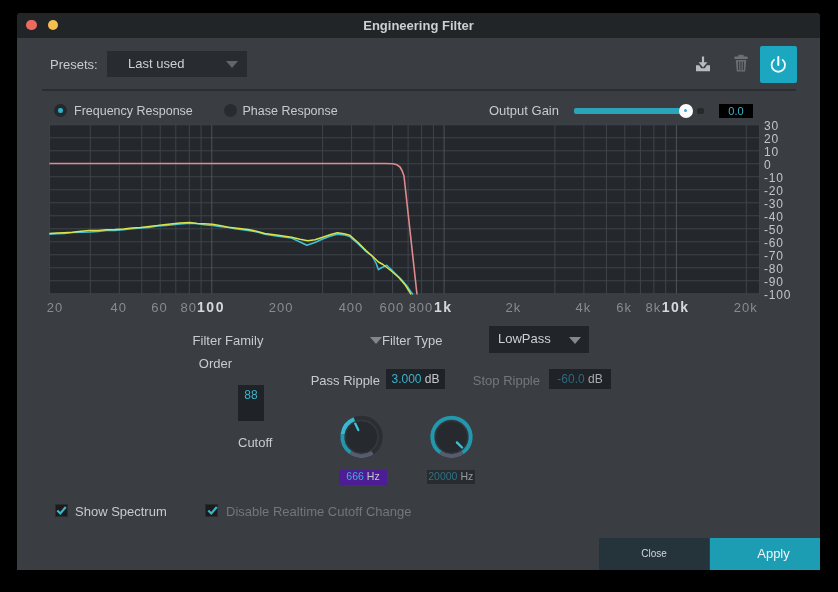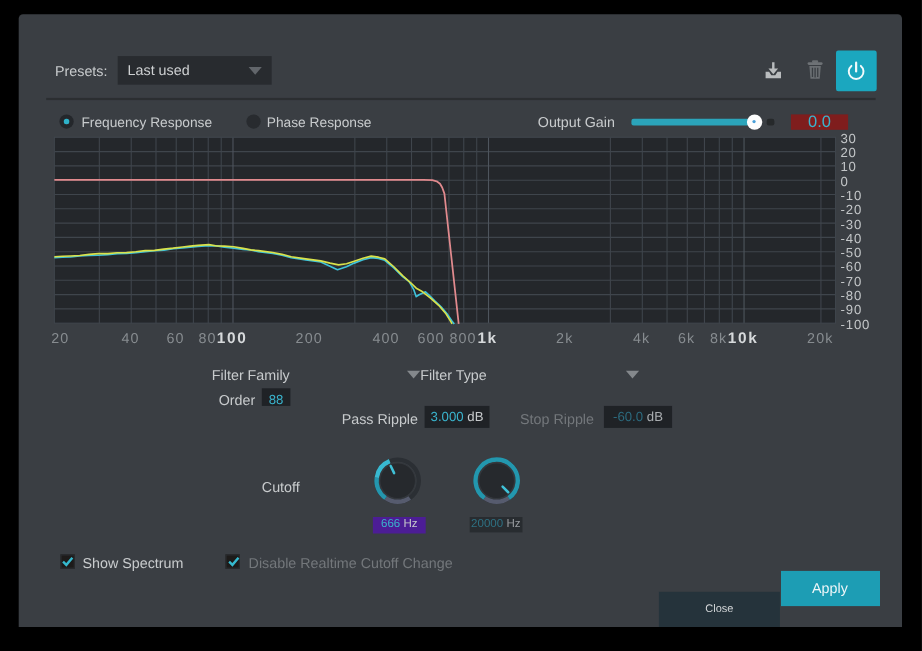--- a/index.html
+++ b/index.html
@@ -1,24 +1,29 @@
 <!DOCTYPE html>
 <html><head><meta charset="utf-8"><style>
 *{margin:0;padding:0;box-sizing:border-box}
 body{width:838px;height:592px;background:#000;font-family:"Liberation Sans",sans-serif;position:relative;overflow:hidden}
 #win{position:absolute;left:17px;top:13px;width:803px;height:557px;background:#3a3e43;border-radius:4px 4px 0 0;overflow:hidden}
 .lbl{position:absolute;font-size:13px;color:#c8cbcd;white-space:nowrap}
 .dim{color:#73777b}
-.ddl{position:absolute;background:#212428;color:#ced0d2;font-size:13px;line-height:26px;padding-left:9px}
+.ddl{position:absolute;background:#212428;color:#ced0d2;font-size:13px;line-height:26px;padding-left:21px}
 .vbox{position:absolute;background:#1f2226;font-size:12px;text-align:center;color:#c6c9cb;white-space:nowrap}
 .teal{color:#3ab3cc}
 .arrow{position:absolute;width:0;height:0;border-left:6.5px solid transparent;border-right:6.5px solid transparent;border-top:7px solid #62666b}
 .cb{position:absolute;width:13px;height:13px;background:#1d1b1a;border:1px solid #2a2d30}
 </style></head><body>
 <div id="win">
+ <div style="position:absolute;left:0;top:0;width:803px;height:25px;background:#222528">
+  <div style="position:absolute;left:9.4px;top:7.1px;width:10.4px;height:10.4px;border-radius:50%;background:#ee6a5f"></div>
+  <div style="position:absolute;left:31px;top:7.1px;width:10.4px;height:10.4px;border-radius:50%;background:#f6be4f"></div>
+  <div style="position:absolute;left:0;top:5px;width:803px;text-align:center;font-size:13px;font-weight:bold;color:#cdd0d2">Engineering Filter</div>
+ </div>
 
  <div class="lbl" style="left:33px;top:44px">Presets:</div>
  <div class="ddl" style="left:90px;top:38px;width:140px;height:26px;background:#282b2f">Last used</div>
  <div class="arrow" style="left:209px;top:48px"></div>
 
  <svg style="position:absolute;left:678px;top:42px;width:16px;height:17px" viewBox="0 0 16 17">
   <path d="M8 1.5V8" stroke="#b9bcbe" stroke-width="2.2" fill="none"></path>
   <path d="M3.6 7.2 H12.4 L8 12.4 Z" fill="#b9bcbe"></path>
   <path d="M1 10.2 V16.2 H15 V10.2 H11.8 L9.8 13.3 H6.2 L4.2 10.2 Z" fill="#b9bcbe"></path>
  </svg>
@@ -41,21 +46,21 @@
  <div style="position:absolute;left:41.2px;top:95.4px;width:4.6px;height:4.6px;border-radius:50%;background:#2eb2c9"></div>
  <div class="lbl" style="left:57px;top:90.8px;font-size:12.5px">Frequency Response</div>
  <div style="position:absolute;left:206.5px;top:91.3px;width:13px;height:13px;border-radius:50%;background:#282b2f"></div>
  <div class="lbl" style="left:225.5px;top:90.8px;font-size:12.5px">Phase Response</div>
 
  <div class="lbl" style="left:462px;top:90.3px;width:80px;text-align:right">Output Gain</div>
  <div style="position:absolute;left:557px;top:95px;width:107px;height:5.5px;background:#2ba4ba;border-radius:2px"></div>
  <div style="position:absolute;left:679.6px;top:95px;width:7.5px;height:5.5px;background:#26292b;border-radius:2px"></div>
  <div style="position:absolute;left:661.5px;top:90.5px;width:14px;height:14px;border-radius:50%;background:#fdfdfd"></div>
  <div style="position:absolute;left:667px;top:96px;width:3px;height:3px;border-radius:50%;background:#4a9fd8"></div>
- <div class="vbox" style="left:702px;top:90.8px;width:52px;height:14px;background:#7f1d1d;line-height:14px;font-size:15px"><span class="teal">0.0</span></div>
+ <div class="vbox" style="left:702px;top:90.8px;width:34px;height:14px;background:#000000;line-height:14px;font-size:11px"><span class="teal">0.0</span></div>
 
  <svg style="position:absolute;left:0;top:0;width:803px;height:310px;pointer-events:none" viewBox="0 0 803 310" font-family="Liberation Sans, sans-serif">
 <rect x="32.4" y="111.8" width="710.2" height="169.0" fill="#24272b"></rect>
 <path d="M73.3 111.8V280.8 M102.3 111.8V280.8 M124.8 111.8V280.8 M143.2 111.8V280.8 M158.8 111.8V280.8 M172.3 111.8V280.8 M184.1 111.8V280.8 M305.6 111.8V280.8 M334.6 111.8V280.8 M357.1 111.8V280.8 M375.5 111.8V280.8 M391.1 111.8V280.8 M404.6 111.8V280.8 M416.4 111.8V280.8 M537.9 111.8V280.8 M566.9 111.8V280.8 M589.4 111.8V280.8 M607.8 111.8V280.8 M623.4 111.8V280.8 M636.9 111.8V280.8 M648.7 111.8V280.8 M729.3 111.8V280.8" stroke="#3f454c" stroke-width="1" fill="none"></path>
 <path d="M32.4 124.8H742.6 M32.4 137.8H742.6 M32.4 150.8H742.6 M32.4 163.8H742.6 M32.4 176.8H742.6 M32.4 189.8H742.6 M32.4 202.8H742.6 M32.4 215.8H742.6 M32.4 228.8H742.6 M32.4 241.8H742.6 M32.4 254.8H742.6 M32.4 267.8H742.6" stroke="#3f454c" stroke-width="1" fill="none"></path>
 <path d="M194.8 111.8V280.8 M427.1 111.8V280.8 M659.4 111.8V280.8" stroke="#4e555d" stroke-width="1" fill="none"></path>
 <rect x="32.4" y="111.8" width="710.2" height="169.0" fill="none" stroke="#3f454c" stroke-width="1"></rect>
 <polyline points="32.4,221.3 39.7,220.8 47.0,220.6 55.5,219.6 64.0,219.2 72.5,219.0 81.0,218.5 89.5,217.6 98.0,217.5 106.5,216.7 115.0,215.8 123.5,215.0 132.0,214.4 140.5,213.0 149.0,212.4 156.0,211.7 163.0,211.0 173.0,210.3 180.0,210.5 187.0,211.7 195.5,212.6 204.0,213.7 211.0,214.3 218.0,215.8 231.0,217.4 239.4,218.9 247.8,221.3 261.0,223.2 274.6,225.1 283.0,229.0 289.8,232.2 298.0,229.5 305.0,226.2 313.0,223.2 320.4,221.2 327.0,221.9 332.8,223.6 341.0,230.6 349.0,238.5 355.0,243.0 359.0,250.0 361.4,256.7 364.0,255.0 369.8,252.3 373.0,255.2 378.0,260.3 384.0,266.0 390.0,273.0 394.0,279.0 396.0,281.5" fill="none" stroke="#3ec2d9" stroke-width="1.5" stroke-linejoin="round"></polyline>
 <polyline points="32.4,220.4 39.7,220.0 47.0,219.7 55.5,219.3 64.0,218.3 72.5,217.6 81.0,217.6 89.5,216.8 98.0,216.6 106.5,215.9 115.0,214.9 123.5,214.6 132.0,213.5 140.5,212.6 149.0,211.5 156.0,210.7 163.0,210.1 173.0,209.4 180.0,210.6 187.0,210.8 195.5,211.3 204.0,212.8 211.0,214.2 218.0,214.9 231.0,216.5 239.4,218.2 247.8,220.4 261.0,222.3 274.6,224.2 283.0,226.2 290.8,227.8 298.0,226.8 305.0,224.5 313.0,221.8 320.4,219.8 327.0,220.8 332.8,222.3 341.0,229.5 349.0,237.6 356.6,244.3 361.4,249.0 366.0,251.5 374.4,258.0 382.0,264.8 388.0,271.7 392.0,278.0 394.0,281.5" fill="none" stroke="#d9e24b" stroke-width="1.5" stroke-linejoin="round"></polyline>
 <polyline points="32.4,150.5 368.0,150.5 376.0,150.8 380.0,151.8 383.0,154.0 385.0,157.5 387.0,163.0 400.0,281.5" fill="none" stroke="#e18a8e" stroke-width="1.6" stroke-linejoin="round"></polyline>
@@ -93,24 +98,25 @@
         <text x="747" y="246.8">-70</text>
         <text x="747" y="259.8">-80</text>
         <text x="747" y="272.8">-90</text>
         <text x="747" y="285.8">-100</text>
       </g>
 </svg>
 
  <div class="lbl" style="left:161px;top:320px;width:100px;text-align:center">Filter Family</div>
  <div class="arrow" style="left:352.5px;top:324px;border-top-color:#84888c"></div>
  <div class="lbl" style="left:365px;top:320px;width:100px;text-align:left">Filter Type</div>
+ <div class="ddl" style="left:472px;top:313px;width:100px;height:27px;padding-left:9px">LowPass</div>
  <div class="arrow" style="left:551.5px;top:324px;border-top-color:#84888c"></div>
 
  <div class="lbl" style="left:135px;top:343px;width:80px;text-align:right">Order</div>
- <div class="vbox" style="left:221px;top:340px;width:26px;height:16px;line-height:20px"><span class="teal">88</span></div>
+ <div class="vbox" style="left:221px;top:372px;width:26px;height:36px;line-height:20px"><span class="teal">88</span></div>
  <div class="lbl" style="left:263px;top:359.5px;width:100px;text-align:right">Pass Ripple</div>
  <div class="vbox" style="left:369px;top:356px;width:59px;height:20px;line-height:20px"><span class="teal">3.000</span> dB</div>
  <div class="lbl dim" style="left:423px;top:359.5px;width:100px;text-align:right">Stop Ripple</div>
  <div class="vbox" style="left:532px;top:356px;width:62px;height:20px;line-height:20px"><span style="color:#2c6a7e">-60.0</span> <span style="color:#a9adb0">dB</span></div>
 
  <div class="lbl" style="left:221px;top:422px;width:80px;text-align:left">Cutoff</div>
  <svg style="position:absolute;left:295px;top:395px;width:200px;height:60px;pointer-events:none" viewBox="295 395 200 60">
 <circle cx="344.5" cy="424" r="19.2" fill="none" stroke="#2b2f34" stroke-width="4"></circle>
       <path d="M333.5 439.7 A19.2 19.2 0 0 0 355.5 439.7" fill="none" stroke="#565b6e" stroke-width="4"></path>
       <path d="M333.5 439.7 A19.2 19.2 0 0 1 325.5 421.3" fill="none" stroke="#2496ae" stroke-width="4"></path>
@@ -131,13 +137,13 @@
       <polyline points="2.3,6.5 5.3,9.5 10.8,3" fill="none" stroke="#35b9ce" stroke-width="2.2"></polyline>
     </svg>
  <div class="lbl" style="left:58px;top:490.5px">Show Spectrum</div>
  <div class="cb" style="left:188px;top:490.5px"></div>
  <svg style="position:absolute;left:188.5px;top:491px;width:13px;height:13px" viewBox="0 0 13 13">
       <polyline points="2.3,6.5 5.3,9.5 10.8,3" fill="none" stroke="#35b9ce" stroke-width="2.2"></polyline>
     </svg>
  <div class="lbl dim" style="left:209px;top:490.5px">Disable Realtime Cutoff Change</div>
 
  <div style="position:absolute;left:582px;top:525px;width:110px;height:32px;background:#25333b;color:#d4d7d9;font-size:10px;text-align:center;line-height:32px">Close</div>
- <div style="position:absolute;left:692.5px;top:506px;width:90px;height:32px;background:#1d9db4;color:#eef6f8;font-size:13px;text-align:center;line-height:32px">Apply</div>
+ <div style="position:absolute;left:692.5px;top:525px;width:128px;height:32px;background:#1d9db4;color:#eef6f8;font-size:13px;text-align:center;line-height:32px">Apply</div>
 </div>
 </body></html>

